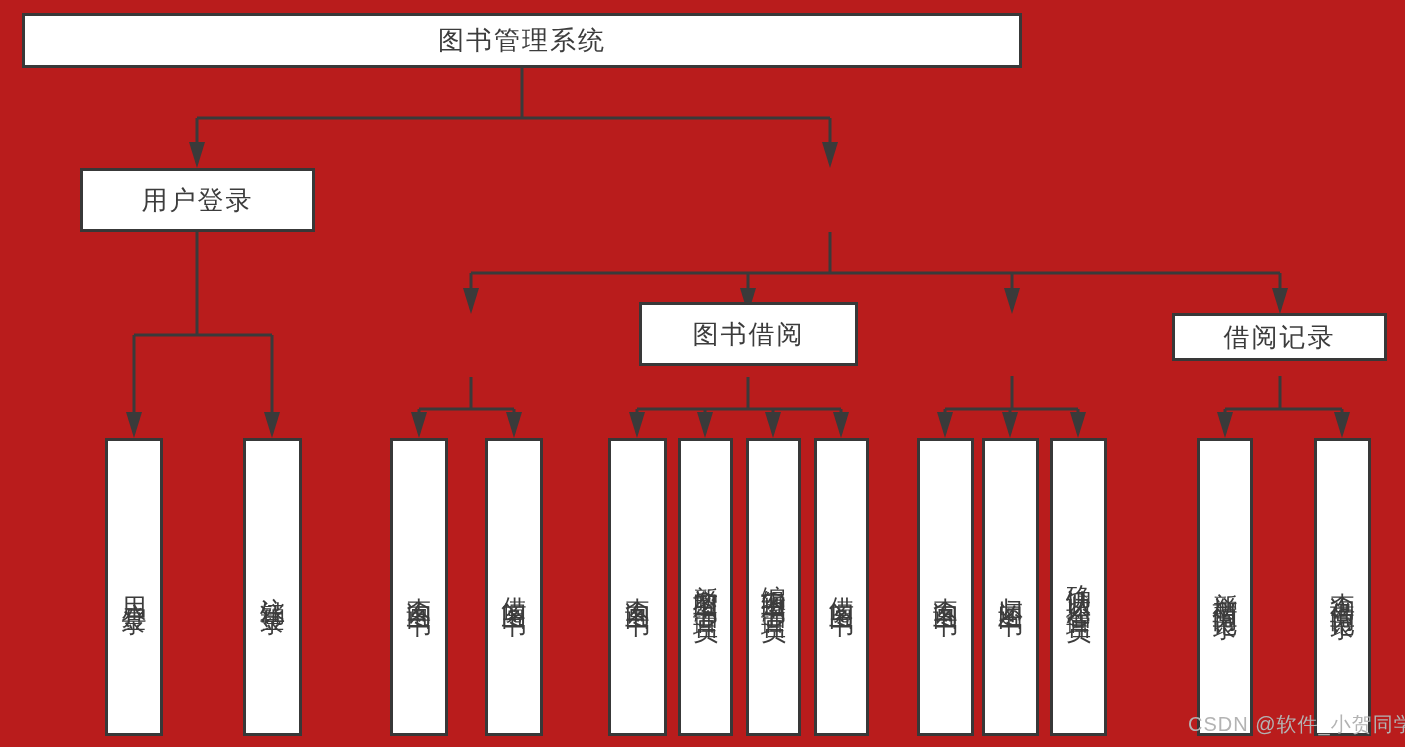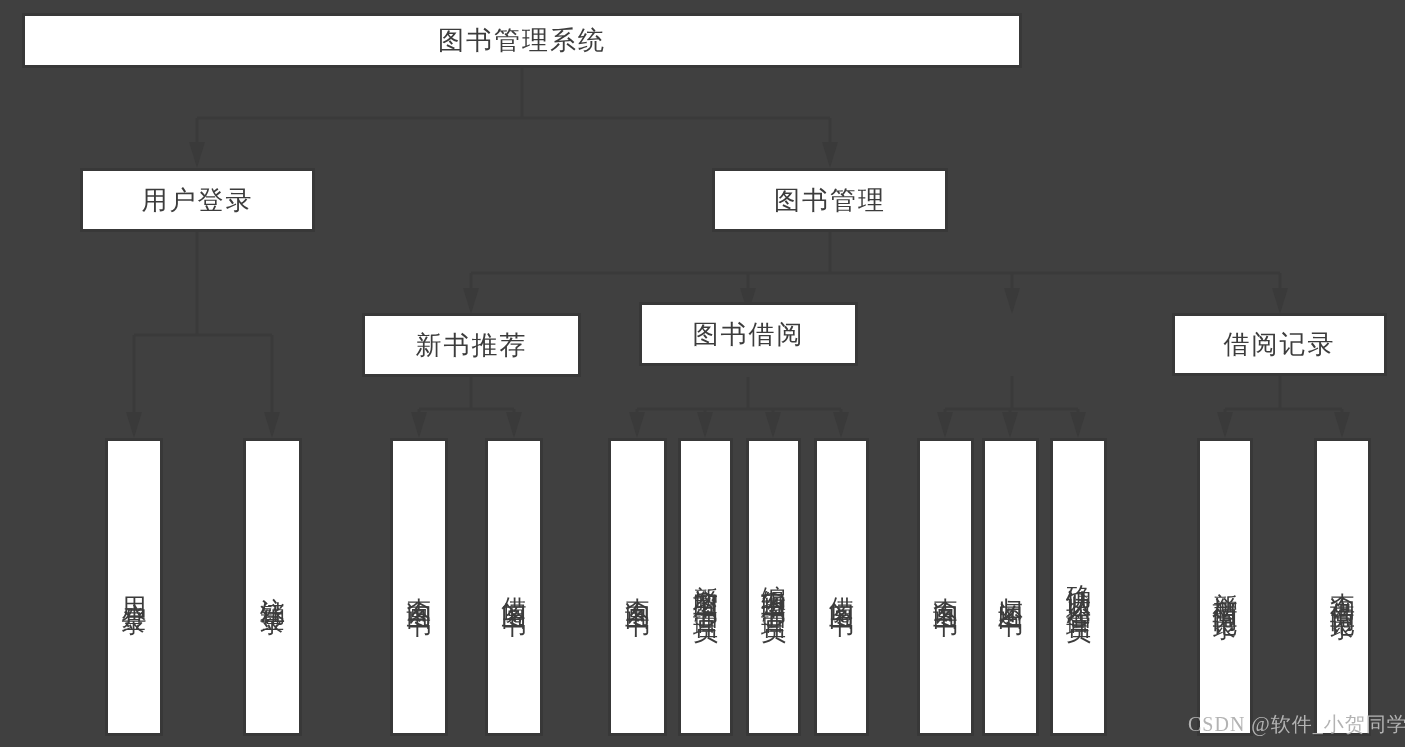--- a/index.html
+++ b/index.html
@@ -1,21 +1,21 @@
 <!DOCTYPE html>
 <html><head>
 <meta charset="utf-8">
 <style>
   html,body{margin:0;padding:0;background:#ffffff;}
   .stage{
     position:relative;
     width:1405px;height:747px;
-    background:#404040;
+    background:#b91c1c;
     overflow:hidden;
-    font-family:Liberation Serif, serif;
+    font-family:Liberation Sans, sans-serif;
   }
   .wires{position:absolute;left:0;top:0;}
   .wire{fill:none;stroke:#3a3a3a;stroke-width:3;}
   .arrowheads polygon{fill:#3a3a3a;stroke:none;}
   .box{
     position:absolute;
     box-sizing:border-box;
     border:3px solid #383838;
     background:#ffffff;
     display:flex;
@@ -73,25 +73,23 @@
       <polygon points="1010,438 1002,412 1018,412"></polygon>
       <polygon points="1078,438 1070,412 1086,412"></polygon>
       <polygon points="1225,438 1217,412 1233,412"></polygon>
       <polygon points="1342,438 1334,412 1350,412"></polygon>
     </g>
   </svg>
 
   <div class="box h" style="left:22px;top:13px;width:1000px;height:55px">图书管理系统</div>
 
   <div class="box h" style="left:80px;top:168px;width:235px;height:64px">用户登录</div>
-  <div class="box h" style="left:712px;top:168px;width:236px;height:64px">图书管理</div>
 
-  <div class="box h" style="left:362px;top:313px;width:219px;height:64px">新书推荐</div>
   <div class="box h" style="left:639px;top:302px;width:219px;height:64px">图书借阅</div>
-  <div class="box h" style="left:1172px;top:313px;width:215px;height:63px">借阅记录</div>
+  <div class="box h" style="left:1172px;top:313px;width:215px;height:48px">借阅记录</div>
 
   <div class="box leaf" style="left:105px;top:438px;width:58px;height:298px">用户登录</div>
   <div class="box leaf" style="left:243px;top:438px;width:59px;height:298px">注销登录</div>
 
   <div class="box leaf" style="left:390px;top:438px;width:58px;height:298px">查询图书</div>
   <div class="box leaf" style="left:485px;top:438px;width:58px;height:298px">借阅图书</div>
 
   <div class="box leaf" style="left:608px;top:438px;width:59px;height:298px">查询图书</div>
   <div class="box leaf" style="left:678px;top:438px;width:55px;height:298px">新增图书（管理员）</div>
   <div class="box leaf" style="left:746px;top:438px;width:55px;height:298px">编辑图书（管理员）</div>

